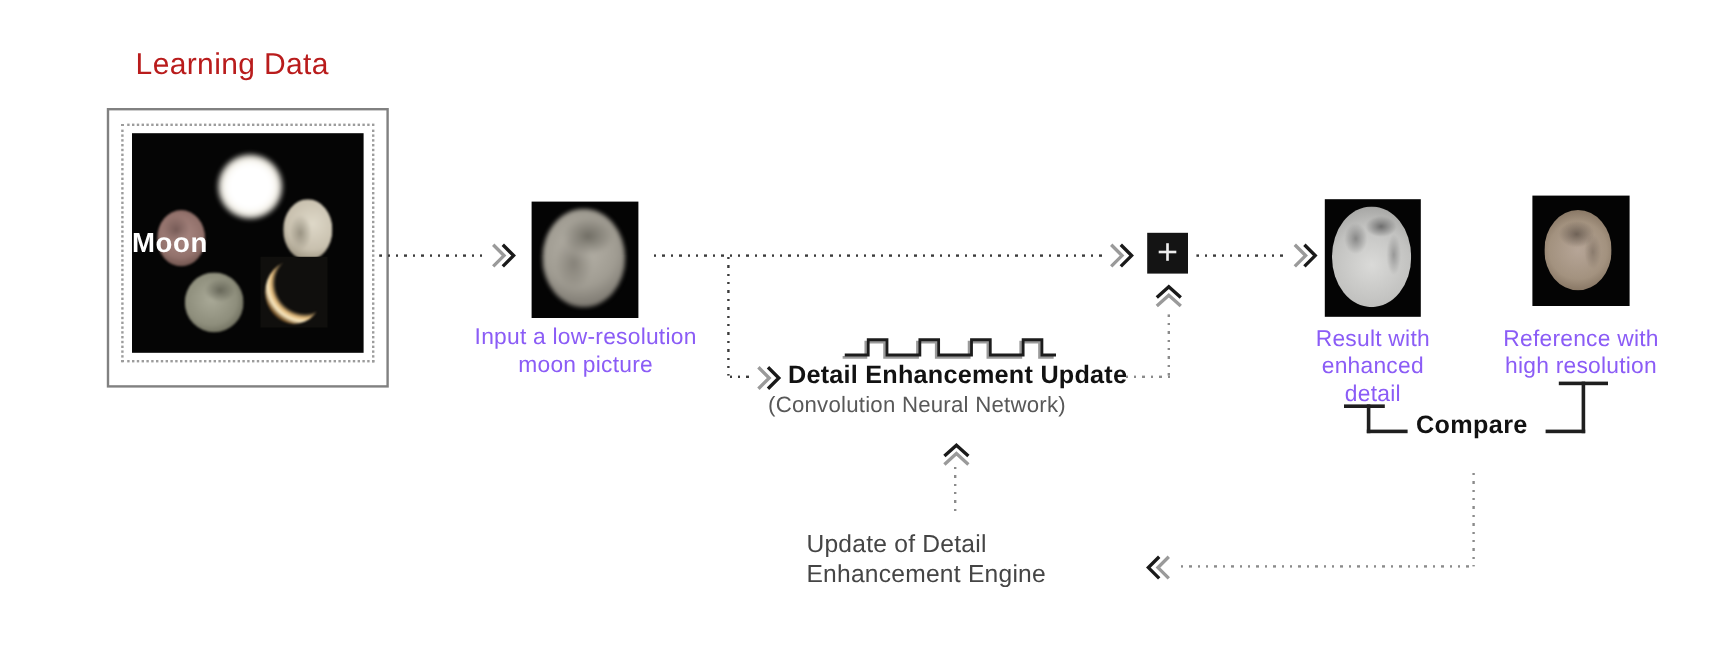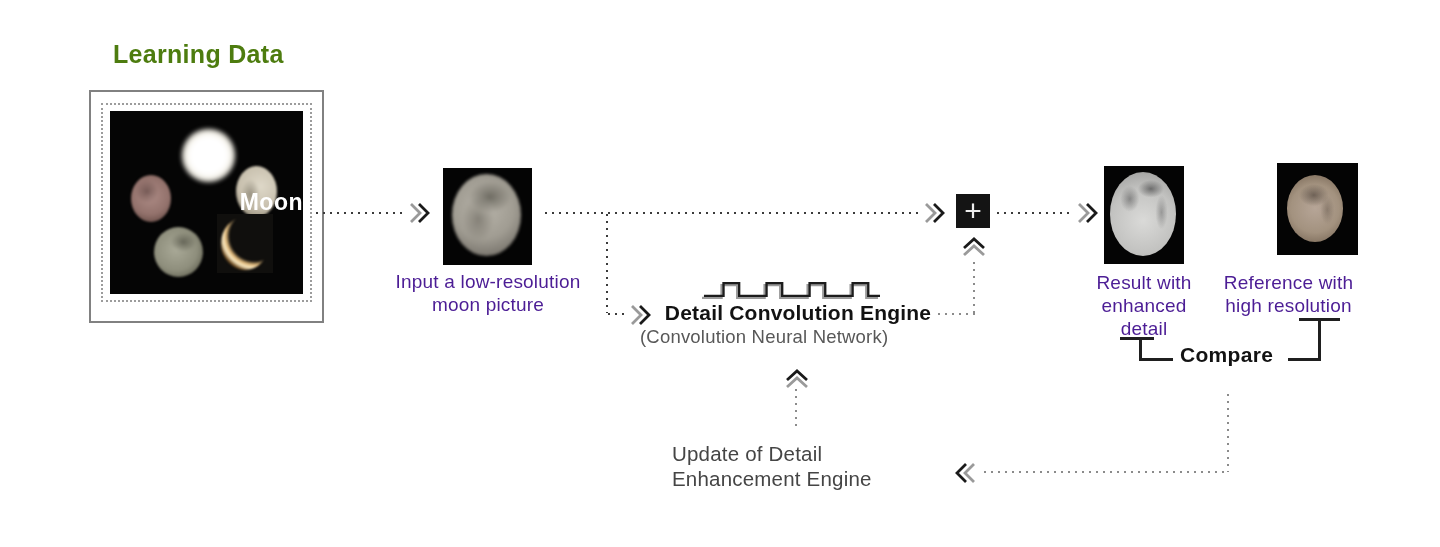--- a/index.html
+++ b/index.html
@@ -1,21 +1,21 @@
 <!DOCTYPE html>
 <html><head>
 <meta charset="utf-8">
 <style>
   html,body{margin:0;padding:0;background:#ffffff;}
   body{font-family:"Liberation Sans","DejaVu Sans",sans-serif;}
   .canvas{position:relative;width:1440px;height:547px;background:#ffffff;overflow:hidden;}
 
   
-  .h-title{position:absolute;left:113px;top:40px;font-size:25px;font-weight:700;color:#4d7c0f;letter-spacing:.3px;margin:0;}
-  .caption{position:absolute;font-size:19px;line-height:23px;color:#4c1d95;text-align:center;white-space:pre-line;letter-spacing:.2px;}
+  .h-title{position:absolute;left:113px;top:40px;font-size:25px;font-weight:400;color:#b91c1c;letter-spacing:.3px;margin:0;}
+  .caption{position:absolute;font-size:19px;line-height:23px;color:#8b5cf6;text-align:center;white-space:pre-line;letter-spacing:.2px;}
   .engine-title{position:absolute;left:640px;top:301px;width:316px;text-align:center;font-size:21px;font-weight:700;color:#121212;letter-spacing:.2px;}
   .engine-sub{position:absolute;left:640px;top:326px;width:316px;font-size:18.5px;color:#585858;letter-spacing:.2px;}
   .compare{position:absolute;left:1180px;top:343px;width:104px;text-align:left;font-size:21px;font-weight:700;color:#121212;letter-spacing:.3px;}
   .update-cap{position:absolute;left:672px;top:441px;width:250px;text-align:left;font-size:20.5px;line-height:25px;color:#454545;white-space:pre-line;letter-spacing:.2px;}
 
   
   .outer-box{position:absolute;left:89px;top:90px;width:235px;height:233px;border:2px solid #818181;box-sizing:border-box;background:#fff;}
   .inner-dotted{position:absolute;left:10px;top:11px;width:211px;height:199px;border:2px dotted #9c9c9c;box-sizing:border-box;}
   .collage{position:absolute;left:7px;top:6px;width:193px;height:183px;background:#050505;overflow:hidden;}
   .mn{position:absolute;border-radius:50%;}
@@ -31,21 +31,21 @@
                radial-gradient(circle at 60% 40%,#ded8c8,#c8c0ae 55%,#978f7c 82%,#49432f 98%);
     filter:blur(1px);}
   .mn-gray{left:44px;top:116px;width:49px;height:50px;
     background:radial-gradient(closest-side at 60% 30%,rgba(50,50,40,.5),transparent 65%),
                radial-gradient(circle at 45% 45%,#a9a997,#8e8e7c 55%,#636353 82%,#2b2b22 98%);
     filter:blur(.8px);}
   .crescent-box{position:absolute;left:107px;top:103px;width:56px;height:59px;background:#100f0d;}
   .crescent{position:absolute;left:4px;top:3px;width:48px;height:53px;border-radius:50%;
     background:radial-gradient(circle at 70% 36%,rgba(0,0,0,0) 0 52%,rgba(238,196,130,.95) 60%,#f8e9c4 67%,rgba(130,90,40,.85) 75%,rgba(0,0,0,0) 80%);
     filter:blur(1px);}
-  .collage-label{position:absolute;left:0;top:78px;width:193px;text-align:right;color:#ffffff;font-size:23px;font-weight:700;letter-spacing:.5px;}
+  .collage-label{position:absolute;left:0;top:78px;width:193px;text-align:left;color:#ffffff;font-size:23px;font-weight:700;letter-spacing:.5px;}
 
   
   .frame{position:absolute;background:#040404;overflow:hidden;}
   .f-input{left:443px;top:168px;width:89px;height:97px;}
   .f-result{left:1104px;top:166px;width:80px;height:98px;}
   .f-ref{left:1277px;top:163px;width:81px;height:92px;}
   .ellipse{position:absolute;border-radius:50%;}
   .e-input{left:10%;top:6%;width:78%;height:85%;
     background:radial-gradient(closest-side at 55% 28%,rgba(58,56,48,.55),transparent 68%),
                radial-gradient(closest-side at 38% 55%,rgba(70,66,58,.4),transparent 60%),
@@ -122,21 +122,21 @@
   <div class="dots-h" style="left:608px;top:313px;width:18px;"></div>
   <svg class="chev" style="left:628px;top:303px;" width="24" height="24" viewBox="0 0 24 24">
     <path d="M4 3 L13 12 L4 21" stroke="#9a9a9a"></path>
       <path d="M12 3 L21 12 L12 21" stroke="#1a1a1a"></path>
   </svg>
 
   <svg class="wave" width="178" height="24" viewBox="0 0 182 24">
     <path d="M2 19 h20 v-13 h16 v13 h28 v-13 h16 v13 h28 v-13 h16 v13 h28 v-13 h16 v13 h12" stroke="#9a9a9a" transform="translate(-2,2)"></path>
     <path d="M2 19 h20 v-13 h16 v13 h28 v-13 h16 v13 h28 v-13 h16 v13 h28 v-13 h16 v13 h12" stroke="#1c1c1c"></path>
   </svg>
-  <div class="engine-title">Detail Convolution Engine</div>
+  <div class="engine-title">Detail Enhancement Update</div>
   <div class="engine-sub">(Convolution Neural Network)</div>
 
   <div class="dots-h gray" style="left:938px;top:313px;width:38px;"></div>
   <div class="dots-v gray" style="left:973px;top:262px;height:51px;"></div>
   <svg class="chev" style="left:961px;top:235px;" width="26" height="22" viewBox="0 0 26 22">
     <path d="M3 20 L13 11 L23 20" stroke="#9a9a9a"></path>
       <path d="M3 13 L13 4 L23 13" stroke="#1a1a1a"></path>
   </svg>
 
   <svg class="chev" style="left:922px;top:201px;" width="24" height="24" viewBox="0 0 24 24">
@@ -153,21 +153,21 @@
   <div class="frame f-result">
     <div class="ellipse e-result"></div>
   </div>
   <div class="caption" style="left:1084px;top:271px;width:120px;">Result with
 enhanced
 detail</div>
 
   <div class="frame f-ref">
     <div class="ellipse e-ref"></div>
   </div>
-  <div class="caption" style="left:1208px;top:271px;width:161px;">Reference with
+  <div class="caption" style="left:1237px;top:271px;width:161px;">Reference with
 high resolution</div>
 
   <div class="compare">Compare</div>
   <div class="bar" style="left:1120px;top:337px;width:34px;height:3px;"></div>
   <div class="bar" style="left:1139px;top:337px;width:3px;height:24px;"></div>
   <div class="bar" style="left:1139px;top:358px;width:34px;height:3px;"></div>
   <div class="bar" style="left:1288px;top:358px;width:33px;height:3px;"></div>
   <div class="bar" style="left:1318px;top:318px;width:3px;height:43px;"></div>
   <div class="bar" style="left:1299px;top:318px;width:41px;height:3px;"></div>
 

